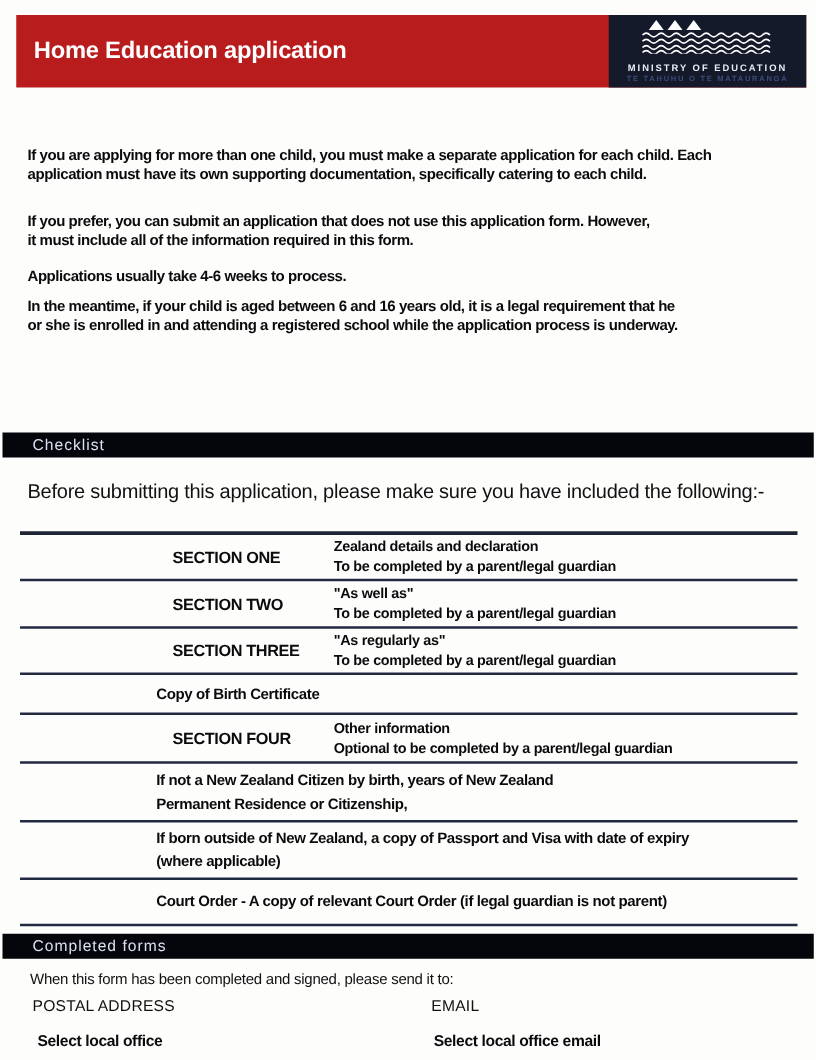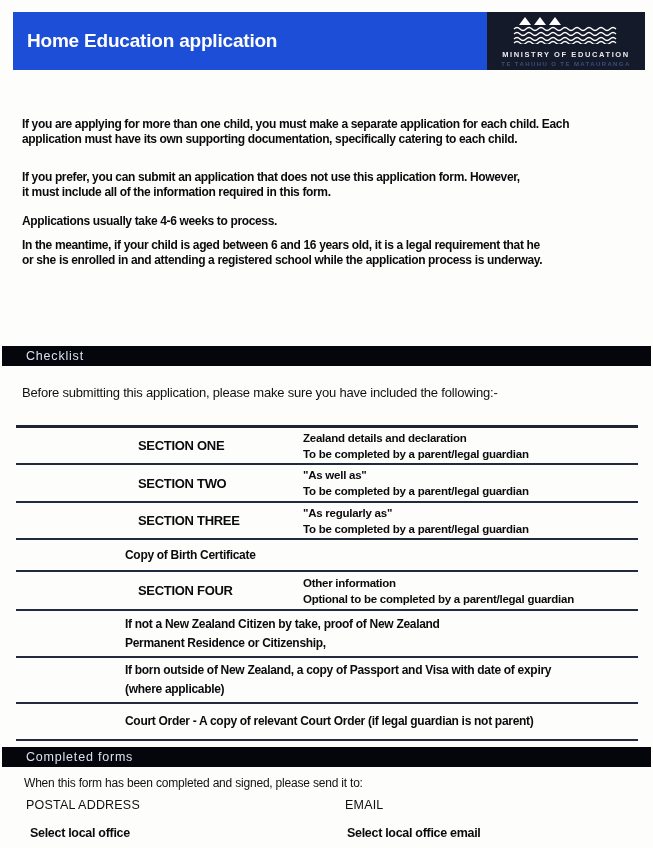--- a/index.html
+++ b/index.html
@@ -5,21 +5,21 @@
   html,body{margin:0;padding:0;background:#e9e9e9;}
   #page{
     position:relative;width:653px;height:848px;background:#fdfdfc;
     font-family:"Liberation Sans","DejaVu Sans",sans-serif;color:#0b0b0d;
     overflow:hidden;margin:0 auto;
   }
   .nowrap{white-space:nowrap;}
   
   .header-bar{
     position:absolute;left:13px;top:12px;width:632px;height:58px;
-    background:#1d4ed8;display:flex;align-items:center;
+    background:#b91c1c;display:flex;align-items:center;
   }
   .header-title{
     color:#ffffff;font-size:19px;font-weight:700;letter-spacing:-0.2px;
     padding-left:14px;
   }
   .logo-block{
     position:absolute;right:0;top:0;height:100%;width:158px;
     background:#151a2b;display:flex;flex-direction:column;
     align-items:center;justify-content:center;gap:2px;
   }
@@ -45,32 +45,31 @@
     position:absolute;left:2px;width:649px;height:20px;background:#05060b;
     display:flex;align-items:center;
   }
   .section-bar span{
     color:#d9e0f1;font-size:12.5px;font-weight:500;letter-spacing:0.8px;
     padding-left:24px;white-space:nowrap;
   }
   #checklist-bar{top:346px;}
   #completed-bar{top:747px;}
   .before-text{
-    position:absolute;left:22px;top:385px;font-size:13px;font-weight:400;
+    position:absolute;left:22px;top:385px;font-size:16px;font-weight:400;
     letter-spacing:-0.2px;white-space:nowrap;color:#111;
   }
   
   .chk-table{
     position:absolute;left:16px;top:425px;width:622px;
     border-top:3px solid #1f2535;
   }
   .chk-row{
     display:flex;align-items:center;border-bottom:2.5px solid #222a40;
     box-sizing:border-box;
-    gap:36px;
   }
   .row-sec1{height:37px;} .row-sec2{height:38px;} .row-sec3{height:37px;} .row-sec4{height:39px;}
   .row-item1{height:32px;} .row-item2{height:47px;} .row-item3{height:46px;} .row-item4{height:37px;}
   .cell-label{
     margin-left:122px;width:129px;font-size:13px;font-weight:700;
     letter-spacing:-0.3px;white-space:nowrap;flex-shrink:0;
   }
   .cell-desc{font-size:11.5px;font-weight:700;letter-spacing:-0.25px;line-height:16px;}
   .cell-item{
     margin-left:109px;font-size:12px;font-weight:700;
@@ -178,21 +177,21 @@
     <div class="chk-row row-sec4">
       <div class="cell-label">SECTION FOUR</div>
       <div class="cell-desc">
         <div class="nowrap">Other information</div>
         <div class="nowrap">Optional to be completed by a parent/legal guardian</div>
       </div>
     </div>
 
     <div class="chk-row row-item2">
       <div class="cell-item">
-        <div class="nowrap">If not a New Zealand Citizen by take, proof of New Zealand</div>
+        <div class="nowrap">If not a New Zealand Citizen by birth, years of New Zealand</div>
         <div class="nowrap">Permanent Residence or Citizenship,</div>
       </div>
     </div>
 
     <div class="chk-row row-item3">
       <div class="cell-item">
         <div class="nowrap">If born outside of New Zealand, a copy of Passport and Visa with date of expiry</div>
         <div class="nowrap">(where applicable)</div>
       </div>
     </div>

